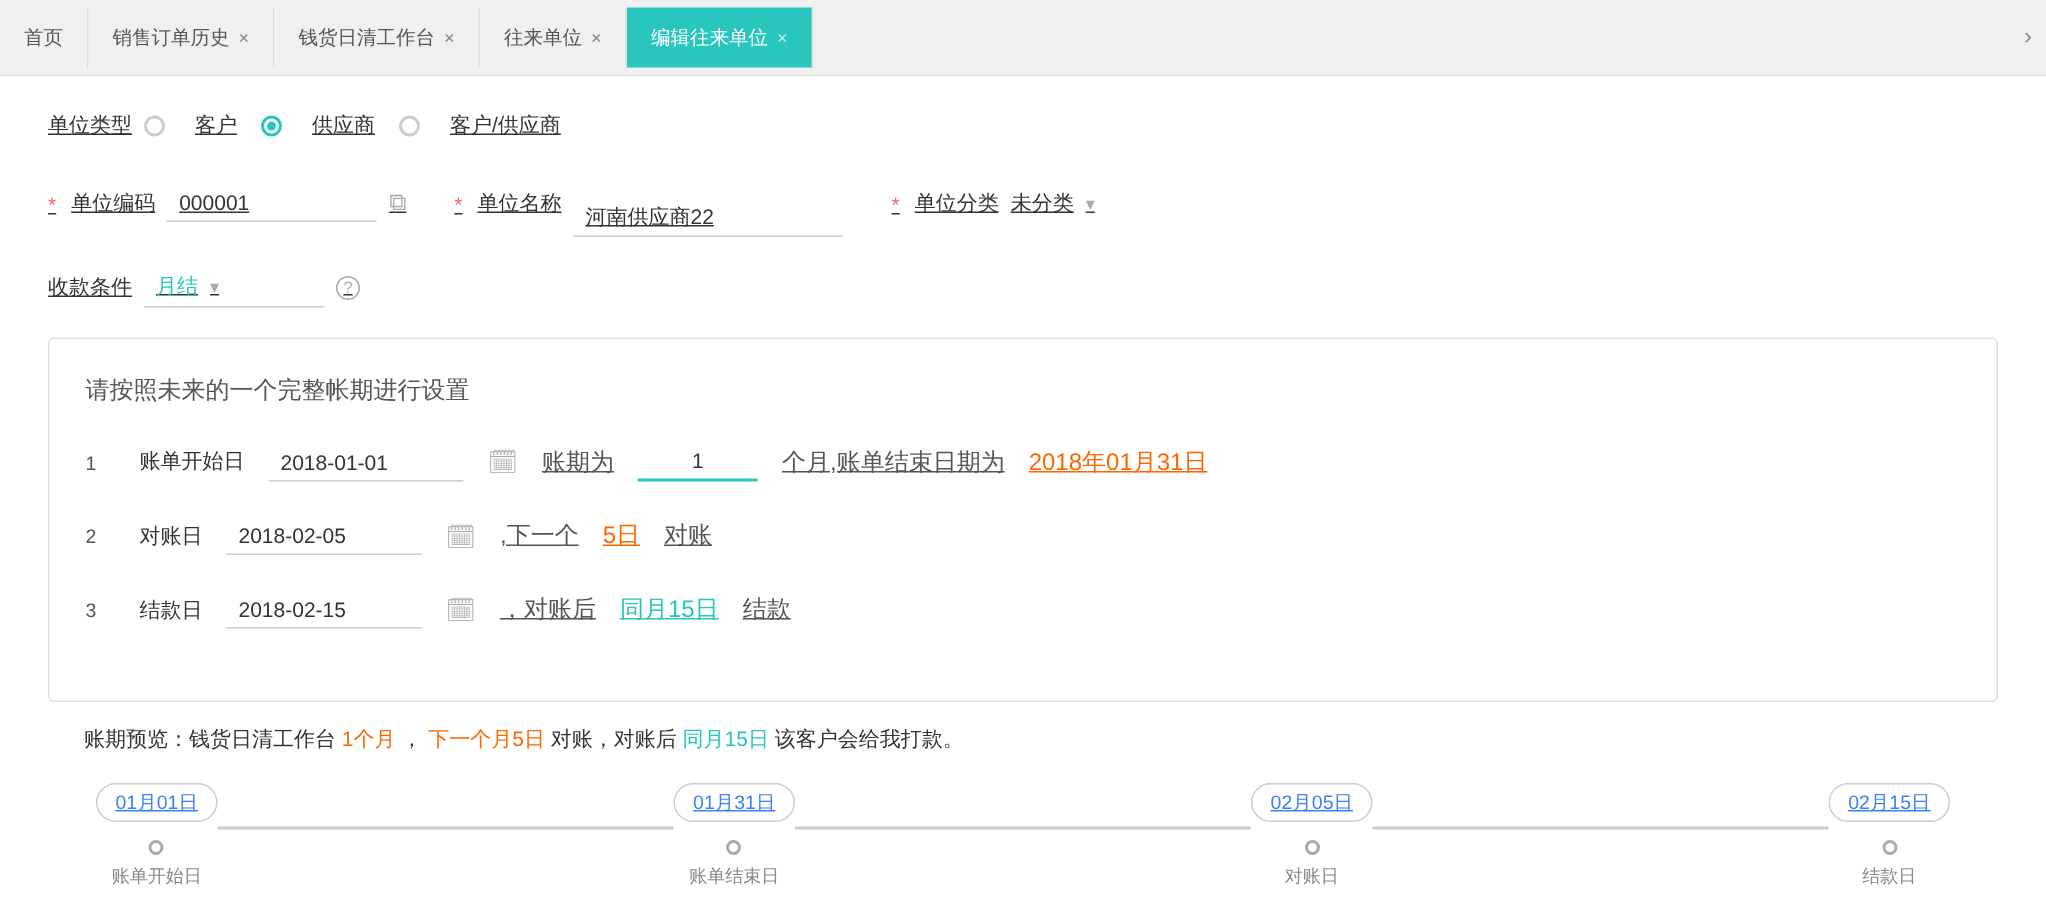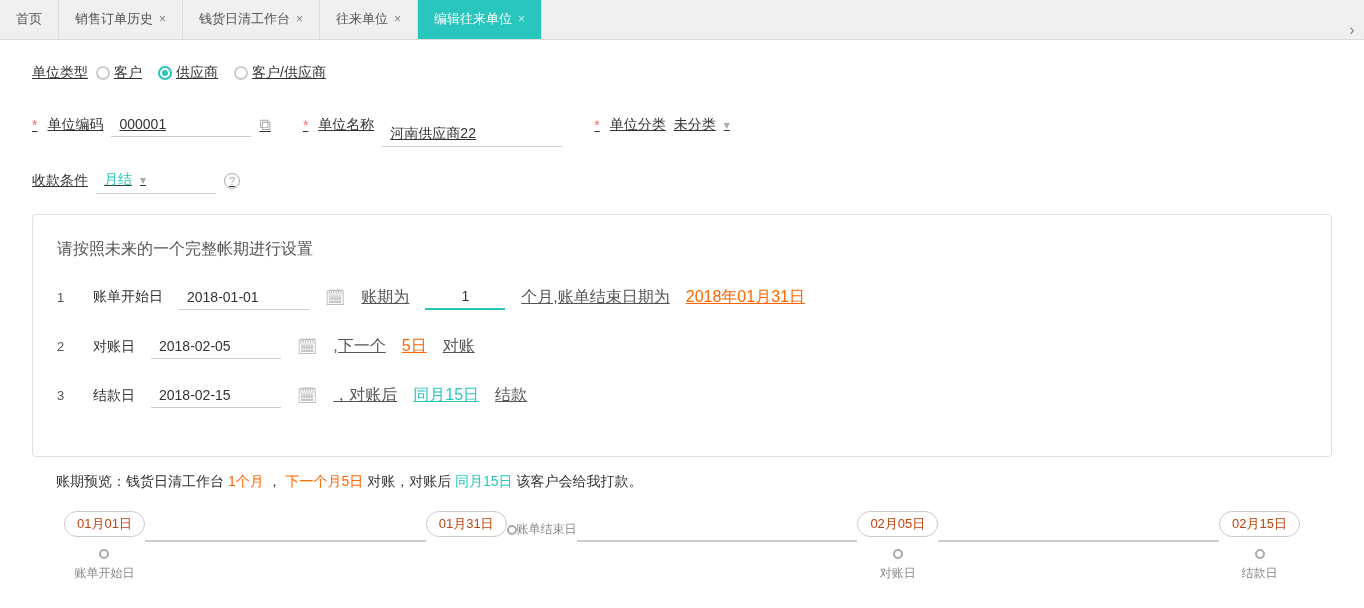--- a/index.html
+++ b/index.html
@@ -1,24 +1,24 @@
 <!DOCTYPE html>
 <html><head>
   <meta charset="utf-8">
   <style>
     * { box-sizing: border-box; margin: 0; padding: 0; }
     body { font-family: 'Microsoft YaHei', Arial, sans-serif; font-size: 14px; color: #333; background: #f5f5f5; }
 
     
     .tabs-bar {
       display: flex;
-      align-items: flex-end;
+      align-items: center;
       background: #f0f0f0;
       border-bottom: 1px solid #ddd;
-      height: 40px;
+      height: 51px;
       padding-left: 0;
     }
     .tab {
       display: flex;
       align-items: center;
       padding: 0 16px;
       height: 40px;
       cursor: pointer;
       font-size: 13px;
       color: #555;
@@ -93,21 +93,21 @@
 
     
     .radio-group {
       display: flex;
       align-items: center;
       gap: 16px;
     }
     .radio-item {
       display: flex;
       align-items: center;
-      gap: 4px;
+      gap: 20px;
       cursor: pointer;
     }
     .radio-circle {
       width: 14px;
       height: 14px;
       border-radius: 50%;
       border: 2px solid #ccc;
       display: inline-flex;
       align-items: center;
       justify-content: center;
@@ -229,23 +229,24 @@
     .timeline-wrapper {
       padding: 0 24px 24px;
       position: relative;
     }
     .node-badge {
       background: #fff;
       border: 1px solid #ccc;
       border-radius: 20px;
       padding: 3px 12px;
       font-size: 13px;
-      color: #c2410c;
+      color: #3b82f6;
       white-space: nowrap;
       margin-bottom: 4px;
+      text-decoration: underline;
     }
     .tl-node {
       display: flex;
       flex-direction: column;
       align-items: center;
       flex-shrink: 0;
     }
     .tl-line-seg {
       flex: 1;
       height: 2px;
@@ -410,21 +411,21 @@
   </div>
 
   <div class="timeline-wrapper">
     <div id="timeline-container" style="display:flex; align-items:flex-start; padding: 0 8px;">
     <div class="tl-node" style="display: flex; flex-direction: column; align-items: center;">
           <div class="node-badge">01月01日</div>
           <div class="tl-dot"></div>
           <div class="tl-label">账单开始日</div>
         </div>
         <div class="tl-line-seg" style="flex: 1 1 0%; height: 2px; background: rgb(204, 204, 204); align-self: center; margin-bottom: 32px; min-width: 60px;"></div>
-        <div class="tl-node" style="display: flex; flex-direction: row; align-items: center;">
+        <div class="tl-node" style="display: flex; flex-direction: column; align-items: center;">
           <div class="node-badge">01月31日</div>
           <div class="tl-dot"></div>
           <div class="tl-label">账单结束日</div>
         </div>
         <div class="tl-line-seg" style="flex: 1 1 0%; height: 2px; background: rgb(204, 204, 204); align-self: center; margin-bottom: 32px; min-width: 60px;"></div>
         <div class="tl-node" style="display: flex; flex-direction: column; align-items: center;">
           <div class="node-badge">02月05日</div>
           <div class="tl-dot"></div>
           <div class="tl-label">对账日</div>
         </div>

